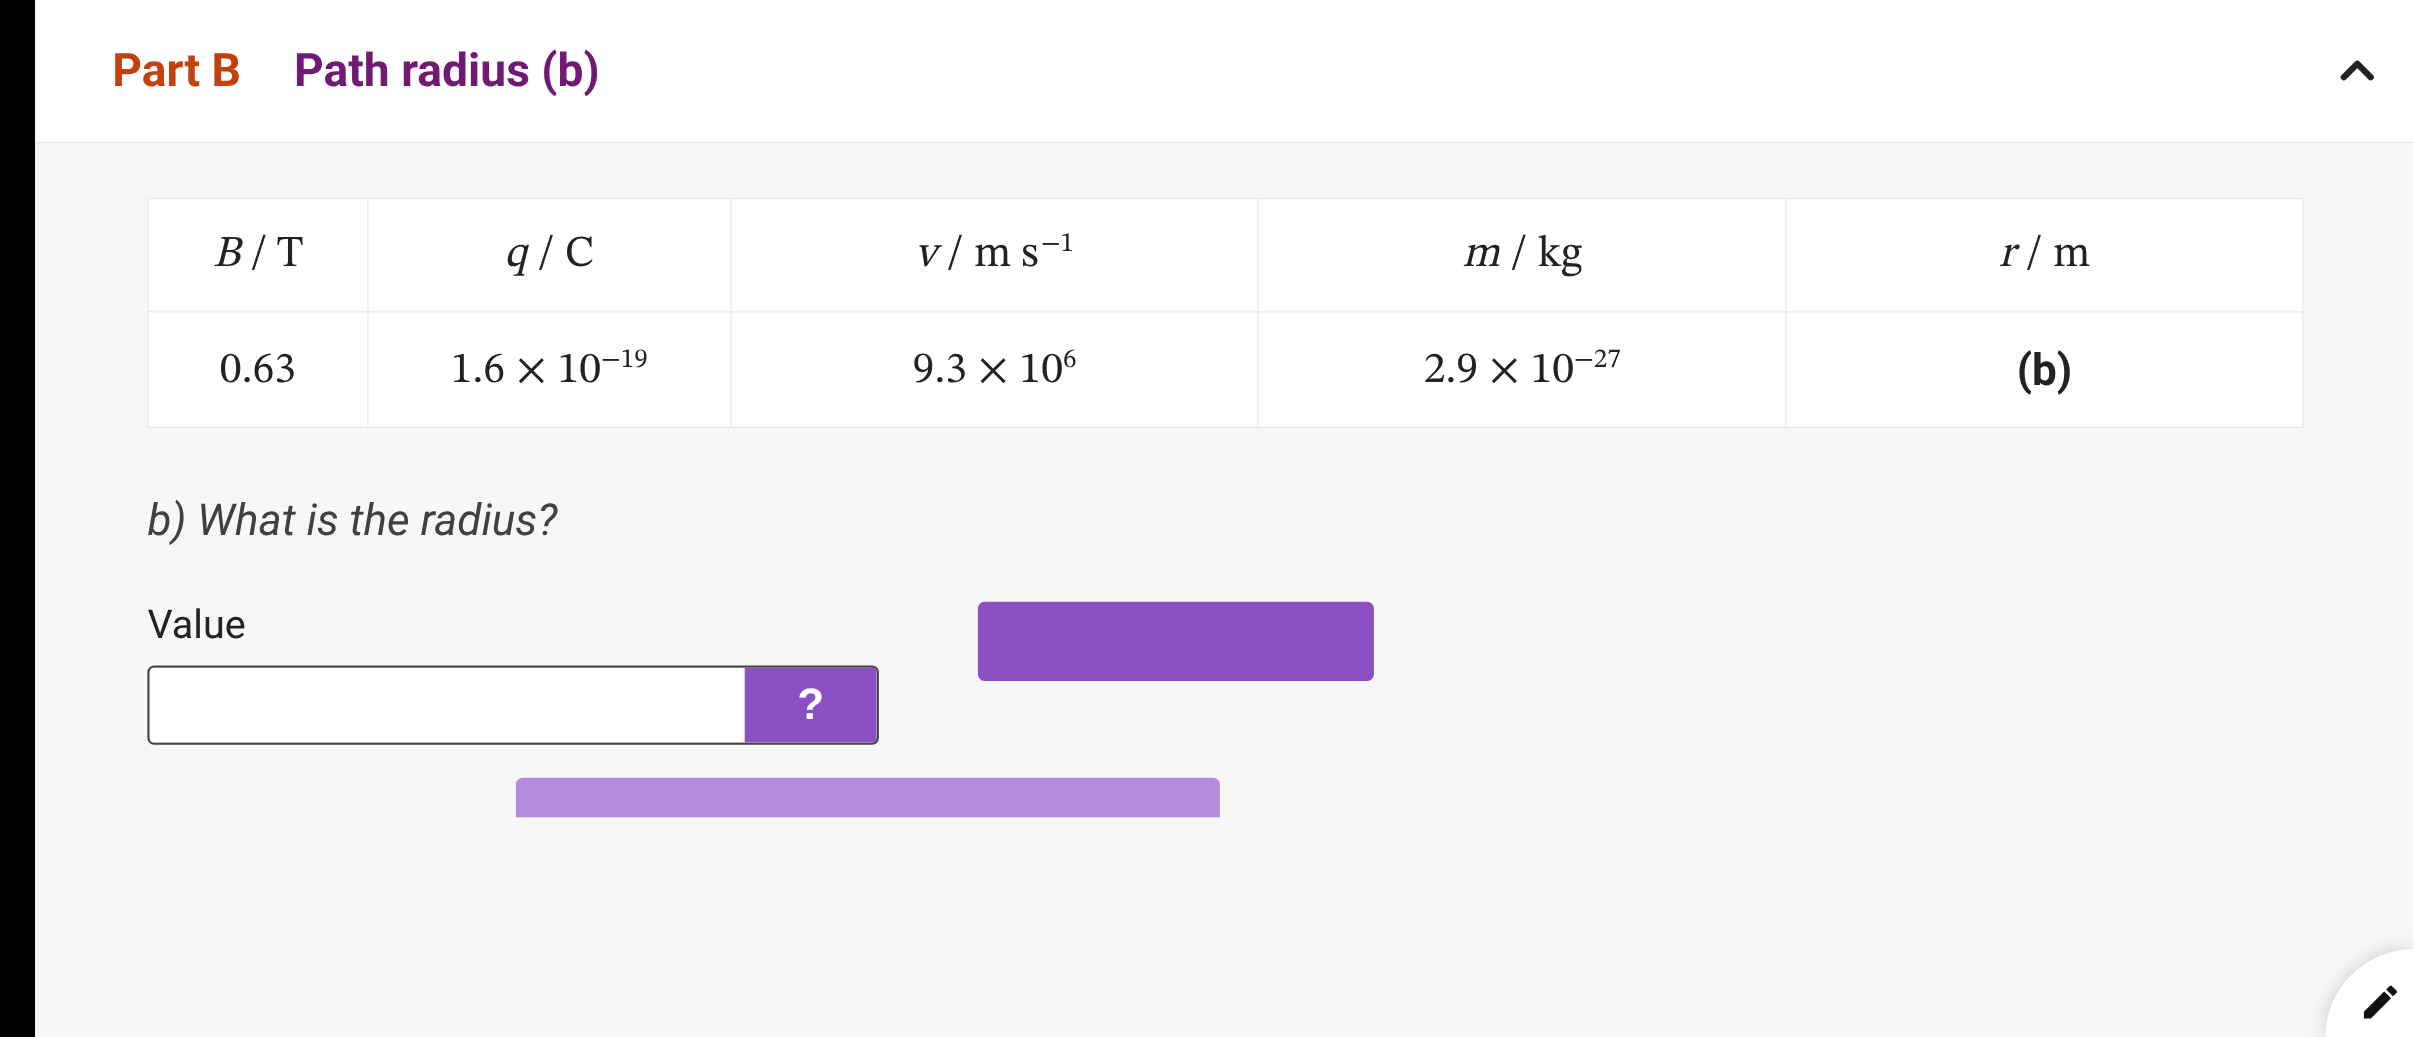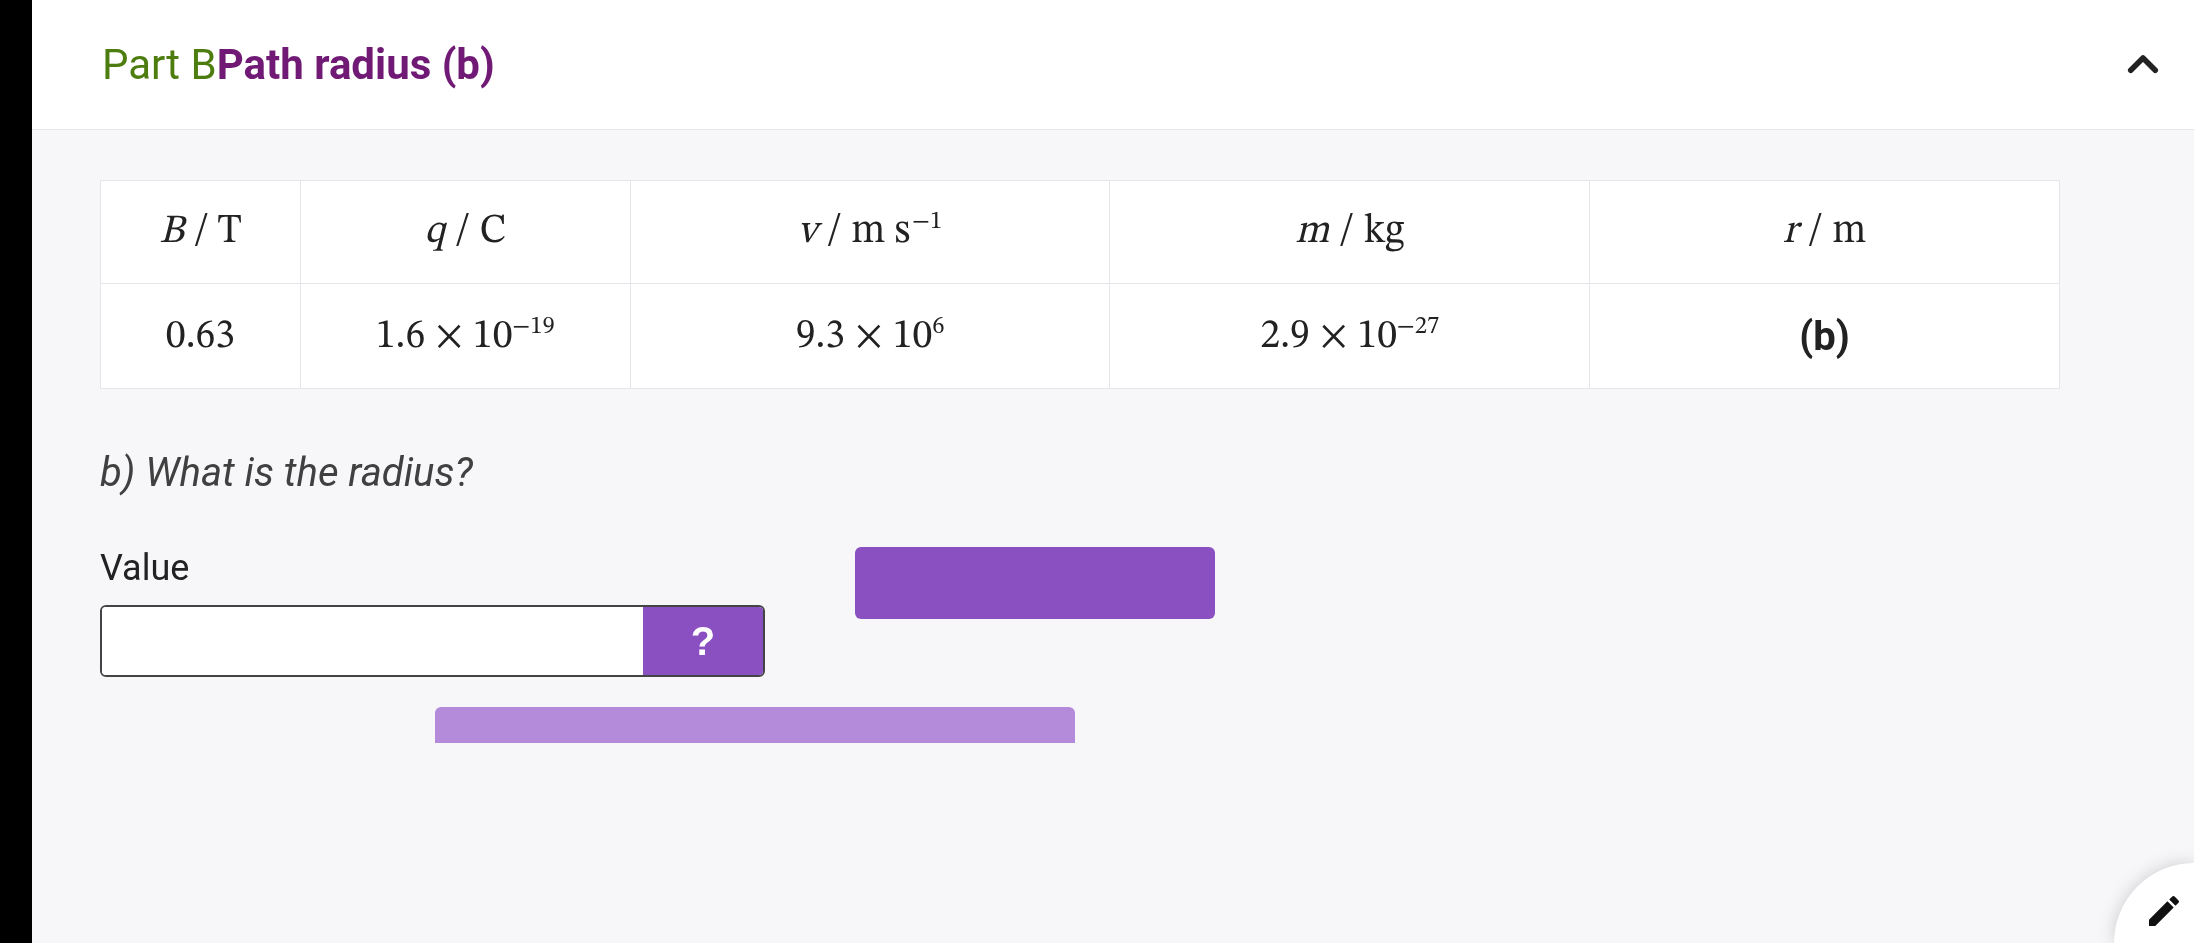--- a/index.html
+++ b/index.html
@@ -31,40 +31,41 @@
   }
   .header {
     position: relative;
     background: #fff;
     padding: 40px 50px 40px 70px;
     display: flex;
     align-items: center;
     border-bottom: 1px solid #e6e6ea;
   }
   .part-label {
-    color: #4d7c0f;
-    font-weight: 400;
+    color: #c2410c;
+    font-weight: 700;
     font-size: 42px;
+    margin-right: 48px;
   }
   .part-title {
     color: #701a75;
     font-weight: 700;
     font-size: 42px;
   }
   .chevron {
     position: absolute;
     right: 30px;
     top: 50%;
     transform: translateY(-50%);
     cursor: pointer;
   }
   .chevron svg { display: block; }
 
   .body-area {
-    padding: 50px 70px 0 68px;
+    padding: 50px 70px 0 102px;
   }
 
   table.data {
     border-collapse: collapse;
     background: #fff;
     width: 1960px;
   }
   table.data th, table.data td {
     border: 1px solid #e6e6ea;
     text-align: center;

